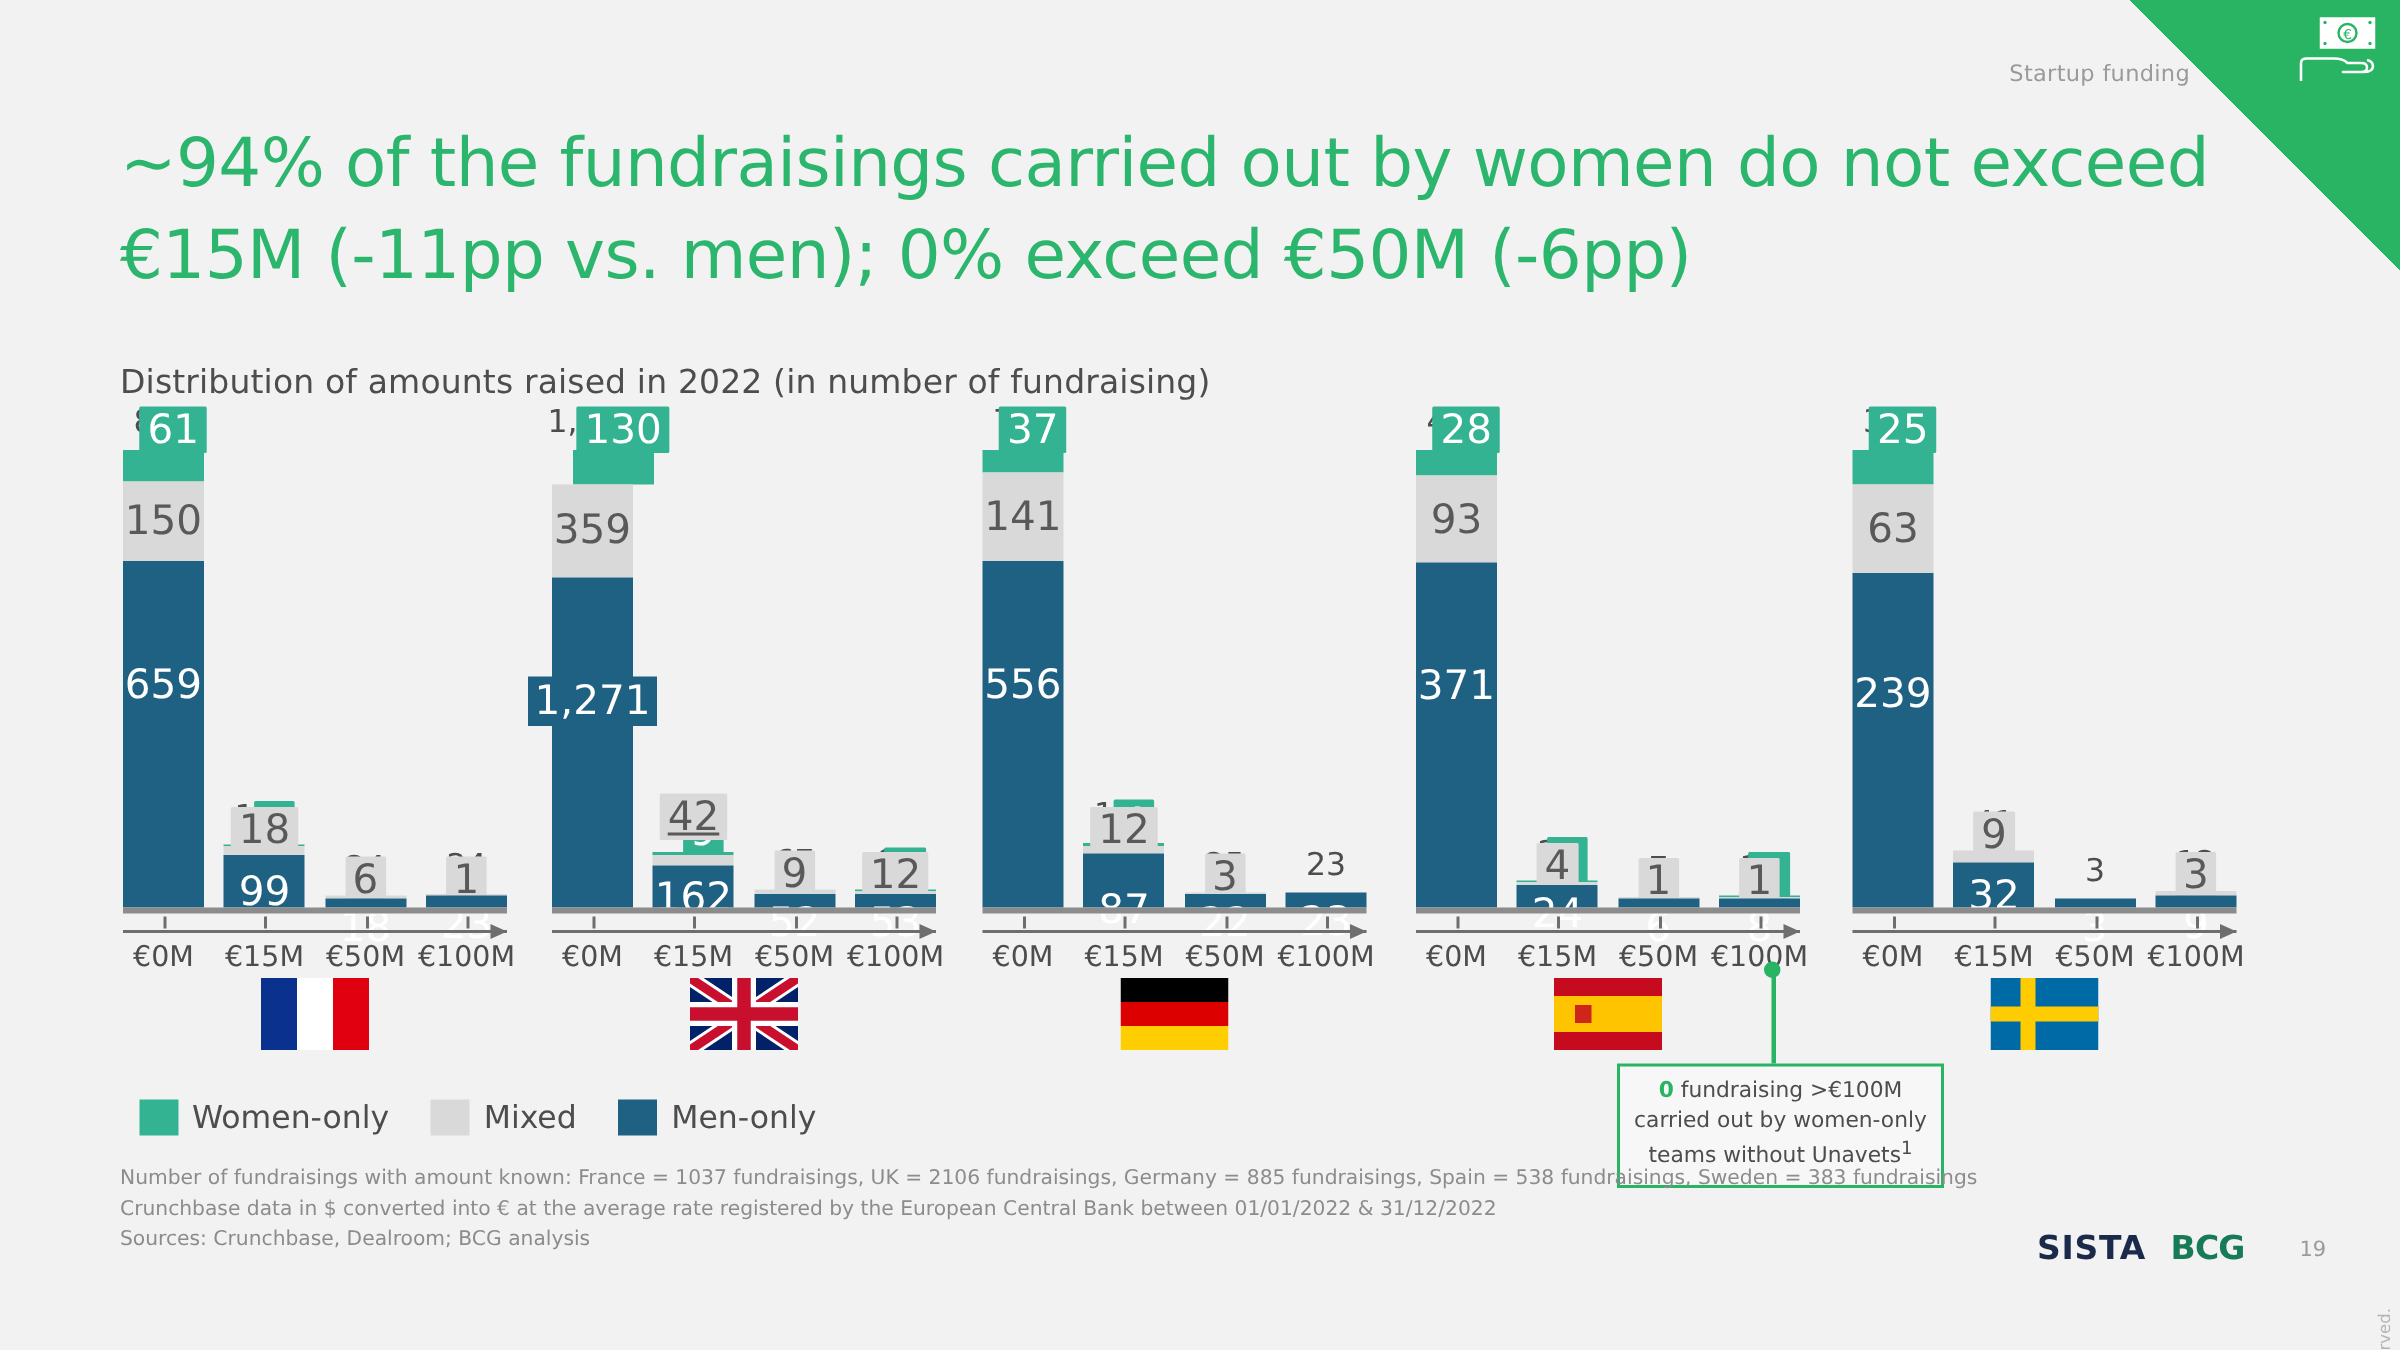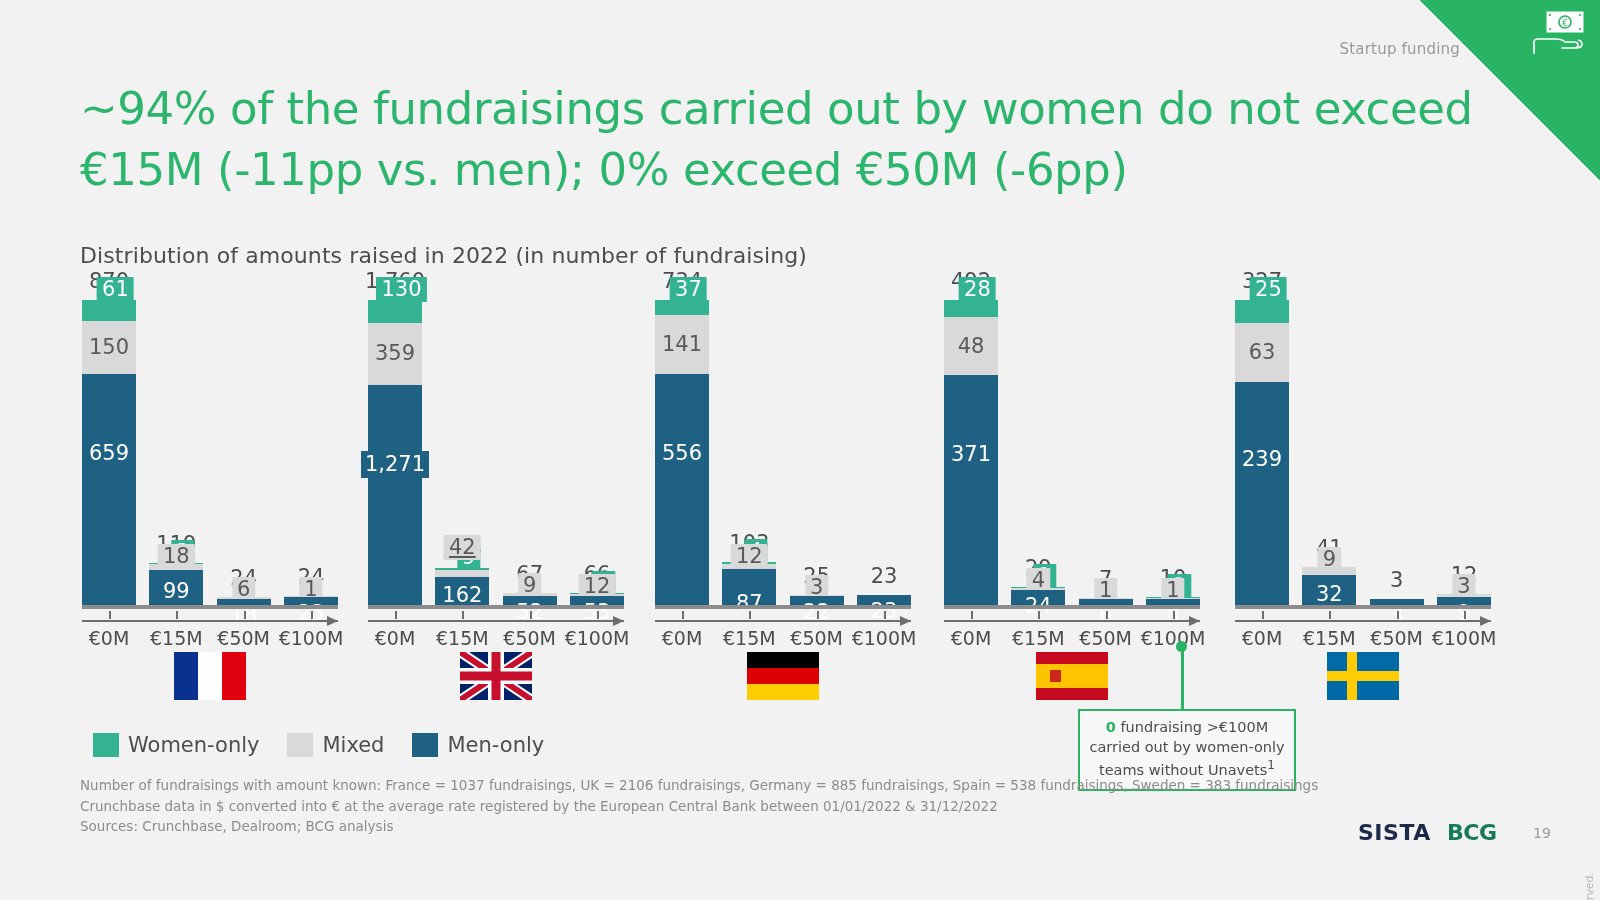--- a/index.html
+++ b/index.html
@@ -42,21 +42,21 @@
   .barcol { position:absolute; bottom:0; width:54px; }
   .total {
     position:absolute; bottom:100%; left:50%; transform:translateX(-50%);
     margin-bottom:7px; font-size:21px; color:#4d4d4d; white-space:nowrap;
   }
   .seg { position:relative; width:100%; display:flex; align-items:center; justify-content:center; }
   .seg-men   { background:#1f6182; color:#fff; }
   .seg-mixed { background:#d9d9d9; color:#595959; }
   .seg-women { background:#34b392; color:#fff; }
 
-  .seg-label { font-size:21px; line-height:1; white-space:nowrap; }
+  .seg-label { font-size:27px; line-height:1; white-space:nowrap; }
   
   .float {
     position:absolute; left:50%; transform:translateX(-50%);
     padding:2px 5px; border-radius:1px;
   }
   .float.mixed { background:#d9d9d9; color:#595959; }
   .float.women { background:#34b392; color:#fff; }
 
   
   .axis-base { position:absolute; left:0; top:305px; height:4px; background:#8c8c8c; }
@@ -209,21 +209,21 @@
       <div class="flag" style="left: 92px;"><svg width="72" height="48" viewBox="0 0 72 48">
           <rect width="24" height="48" fill="#0b318f"></rect>
           <rect x="24" width="24" height="48" fill="#fff"></rect>
           <rect x="48" width="24" height="48" fill="#e1000f"></rect>
         </svg></div>
     </div>
     <div class="group" style="left: 368px; width: 256px;">
       <div class="bars">
         <div class="barcol" style="left: 0px;">
           <div class="total">1,760</div>
-          <div class="seg seg-women" style="height: 22.5284px;">
+          <div class="seg seg-women" style="height: 22.5284px; margin-left: 14px;">
             <span class="seg-label float women" style="bottom: 20.5284px; left: 62%;">130</span>
           </div>
           <div class="seg seg-mixed" style="height: 62.2131px;">
             <span class="seg-label">359</span>
           </div>
           <div class="seg seg-men" style="height: 220.259px; align-items: flex-start; padding-top: 66.0776px;">
             <span class="seg-label" style="background: rgb(31, 97, 130); padding: 3px 4px;">1,271</span>
           </div>
         </div>
         <div class="barcol" style="left: 67.3333px;">
@@ -343,21 +343,21 @@
         </svg></div>
     </div>
     <div class="group" style="left: 944px; width: 256px;">
       <div class="bars">
         <div class="barcol" style="left: 0px;">
           <div class="total">492</div>
           <div class="seg seg-women" style="height: 17.3577px;">
             <span class="seg-label float women" style="bottom: 15.3577px; left: 62%;">28</span>
           </div>
           <div class="seg seg-mixed" style="height: 57.6524px;">
-            <span class="seg-label">48</span>
+            <span class="seg-label">93</span>
           </div>
           <div class="seg seg-men" style="height: 229.99px; align-items: flex-start; padding-top: 68.997px;">
             <span class="seg-label">371</span>
           </div>
         </div>
         <div class="barcol" style="left: 67.3333px;">
           <div class="total">29</div>
           <div class="seg seg-women" style="height: 1px;">
             <span class="seg-label float women" style="bottom: -1.38008px; left: 62%;">1</span>
           </div>

